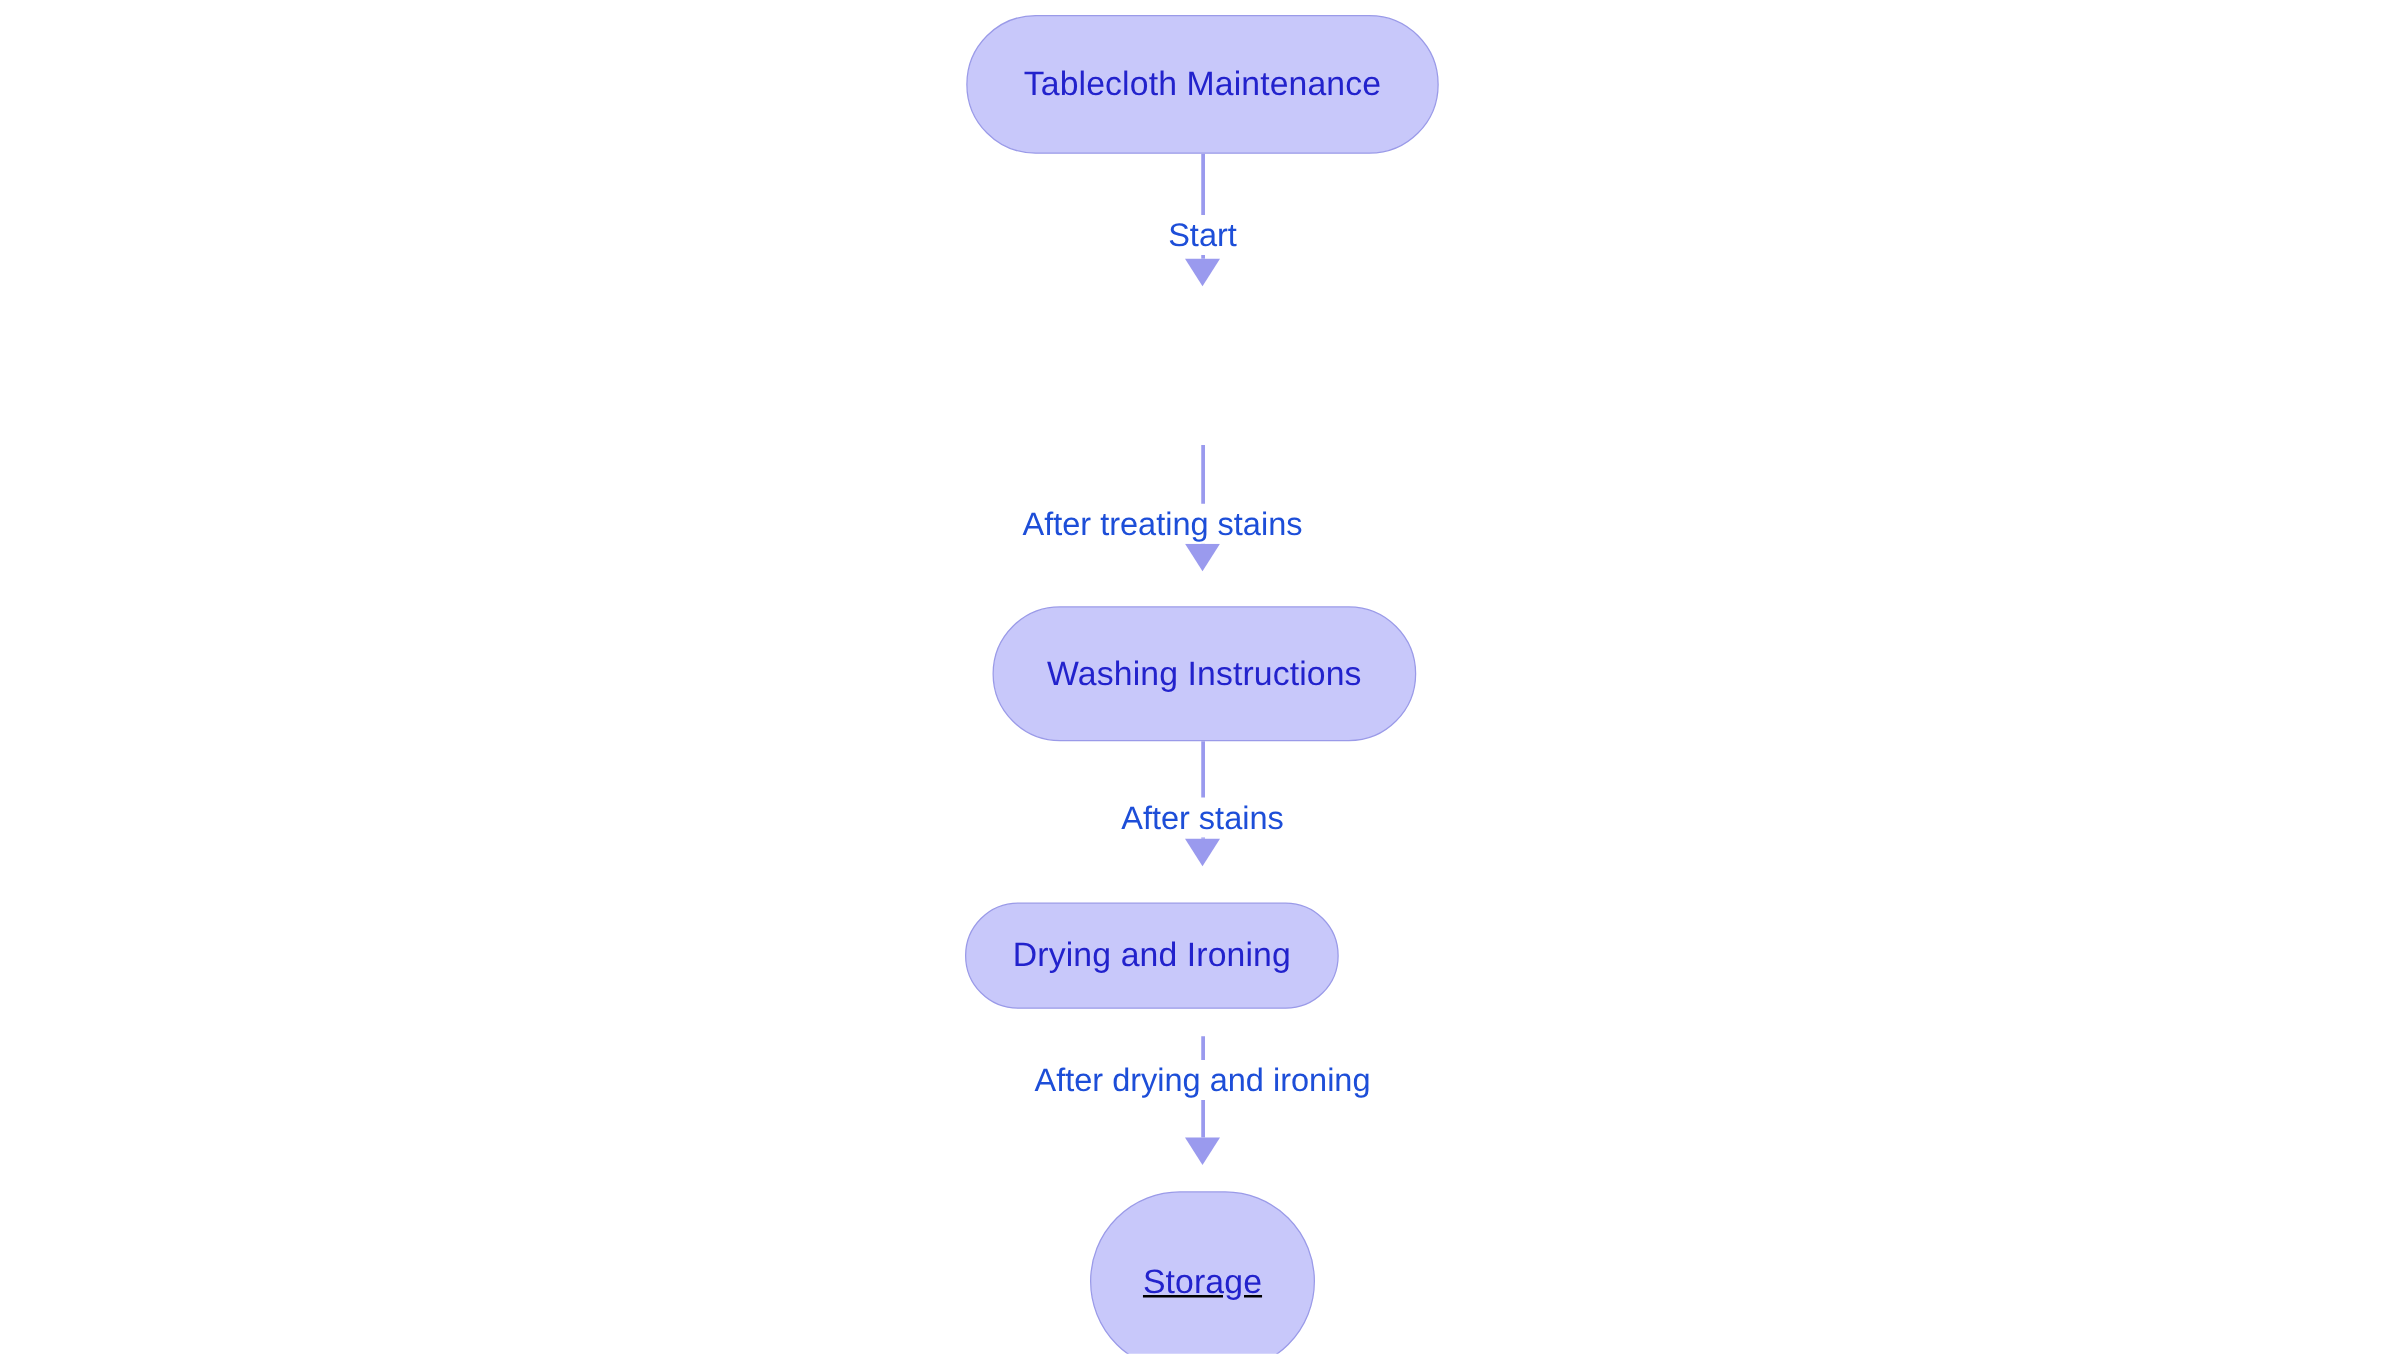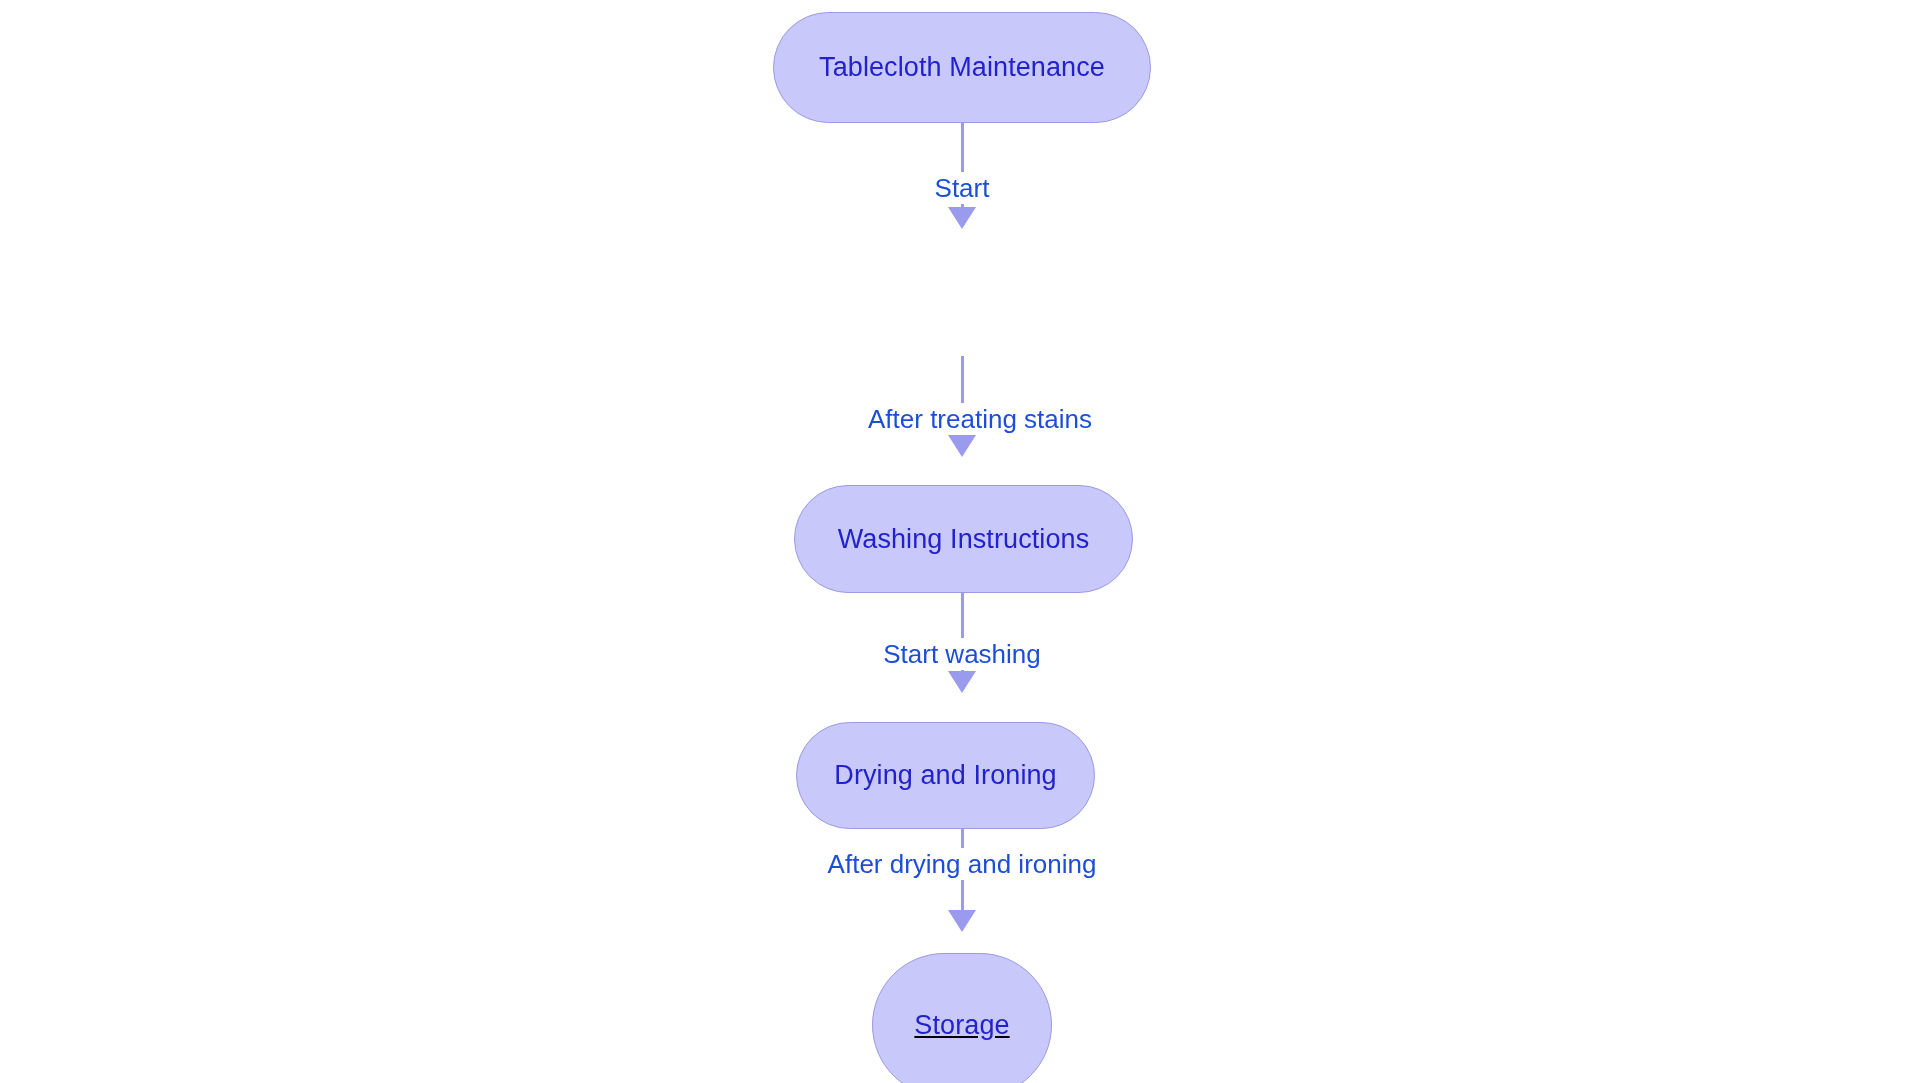--- a/index.html
+++ b/index.html
@@ -39,21 +39,21 @@
     font-weight: 400;
     letter-spacing: 0.1px;
     line-height: 1;
     white-space: nowrap;
     text-align: center;
   }
 
   .node-1 { left: 773px; top: 12px;  width: 378px; height: 111px; }
   .node-2 { left: 822px; top: 250px; width: 280px; height: 106px; }
   .node-3 { left: 794px; top: 485px; width: 339px; height: 108px; }
-  .node-4 { left: 796px; top: 722px; width: 299px; height: 107px; }
+  .node-4 { left: 772px; top: 722px; width: 299px; height: 85px; }
   .node-5 { left: 872px; top: 953px; width: 180px; height: 144px; text-decoration: underline; }
 
   
   .edge-line {
     position: absolute;
     left: 961px;
     width: 3px;
     background: #9a9aee;
     z-index: 1;
   }
@@ -86,21 +86,21 @@
     font-weight: 400;
     line-height: 1;
     white-space: nowrap;
     background: #ffffff;
     padding: 3px 6px;
     z-index: 4;
     transform: translateX(-50%);
     text-align: center;
   }
   .elabel-1 { left: 962px; top: 172px; }
-  .elabel-2 { left: 980px; top: 403px; text-align: center; }
+  .elabel-2 { left: 930px; top: 403px; text-align: center; }
   .elabel-3 { left: 962px; top: 638px; }
   .elabel-4 { left: 962px; top: 848px; }
 </style>
 </head>
 <body>
 
 <div id="flowchart">
 
   <div class="node node-1">
     <span class="node-label">Tablecloth Maintenance</span>
@@ -114,21 +114,21 @@
   <div class="edge-line edge-2"></div>
   <div class="arrow-head arrow-2"></div>
   <div class="edge-label elabel-2">After treating stains</div>
 
   <div class="node node-3">
     <span class="node-label">Washing Instructions</span>
   </div>
 
   <div class="edge-line edge-3"></div>
   <div class="arrow-head arrow-3"></div>
-  <div class="edge-label elabel-3">Start washing</div>
+  <div class="edge-label elabel-3">After stains</div>
 
   <div class="node node-4">
     <span class="node-label">Drying and Ironing</span>
   </div>
 
   <div class="edge-line edge-4"></div>
   <div class="arrow-head arrow-4"></div>
   <div class="edge-label elabel-4">After drying and ironing</div>
 
   <div class="node node-5">

